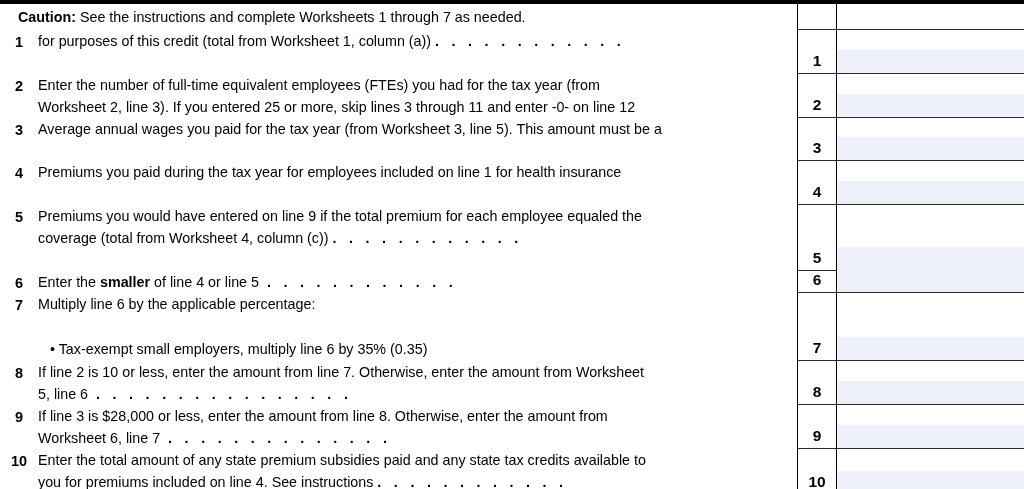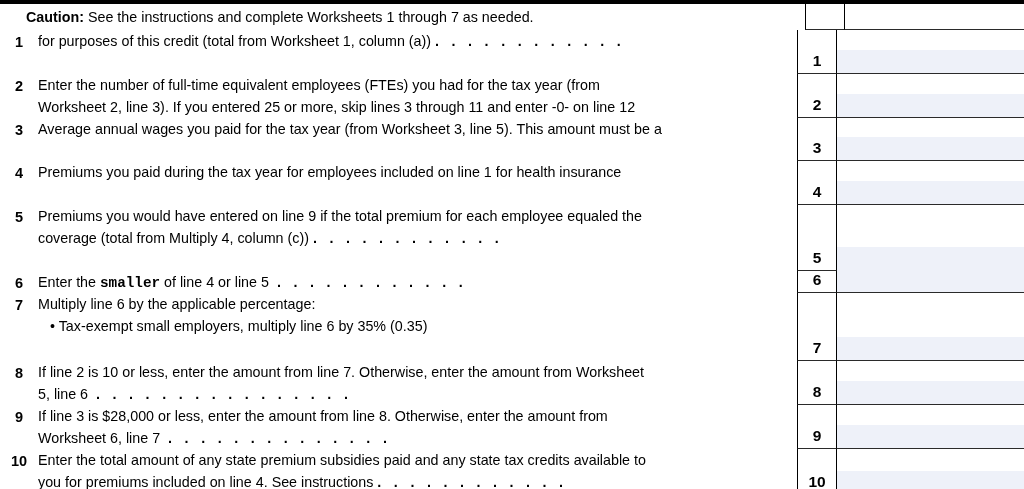--- a/index.html
+++ b/index.html
@@ -55,21 +55,21 @@
   .num.wide { flex: 0 0 38px; }
 
   .body {
     flex: 1 1 auto;
     padding-right: 12px;
     font-size: 14.3px;
     line-height: 22px;
   }
   .body.justify { text-align: justify; text-align-last: left; }
   .body p { margin: 0; }
-  .body .bul { padding-left: 12px; text-align: left; }
+  .body .bul { padding-left: 12px; text-align: left; margin-top: 23px; }
 
   .caution {
     font-size: 14.3px;
     line-height: 22px;
     padding: 2px 0 1px 18px;
   }
   .caution b { font-weight: bold; }
 
   
   .dots {
@@ -107,34 +107,34 @@
     background: #eef1f9;
   }
 
   
   .row.sep .numcell,
   .row.sep .entrycell {
     border-bottom: 1.6px solid #2a2a2a;
   }
 
   
-  .r-caution { height: 26px; padding-left: 8px; }
+  .r-caution { height: 26px; }
   .r1  { height: 44px; }
   .r2  { height: 44px; }
   .r3  { height: 43px; }
   .r4  { height: 44px; }
   .r5  { height: 66px; }
   .r6  { height: 22px; }
   .r7  { height: 68px; }
   .r8  { height: 44px; }
   .r9  { height: 44px; }
   .r10 { height: 45px; }
 
   .txtpad { padding-top: 0px; }
-  b.inl { font-weight: bold; font-family: Liberation Mono, monospace; }
+  b.inl { font-weight: bold; }
 </style>
 </head>
 <body>
 
 <div class="form">
 
   <div class="row r-caution sep">
     <div class="txtcell">
       <div class="caution"><b>Caution:</b><span> See the instructions and complete Worksheets 1 through 7 as needed.</span></div>
     </div>
@@ -212,21 +212,21 @@
         <div class="entryfill"></div>
       </div>
   </div>
 
   <div class="row r5 sep">
     <div class="txtcell txtpad">
       <div class="rowline">
         <div class="num">5</div>
         <div class="body justify">
           <p>Premiums you would have entered on line 9 if the total premium for each employee equaled the</p>
-          <p><span>coverage (total from Multiply 4, column (c))</span> <span class="dots">.  .  .  .  .  .  .  .  .  .  .  .</span></p>
+          <p><span>coverage (total from Worksheet 4, column (c))</span> <span class="dots">.  .  .  .  .  .  .  .  .  .  .  .</span></p>
         </div>
       </div>
     </div>
     <div class="numcell">
         <span>5</span>
       </div>
     <div class="entrycell">
         <div class="entryfill"></div>
       </div>
   </div>

